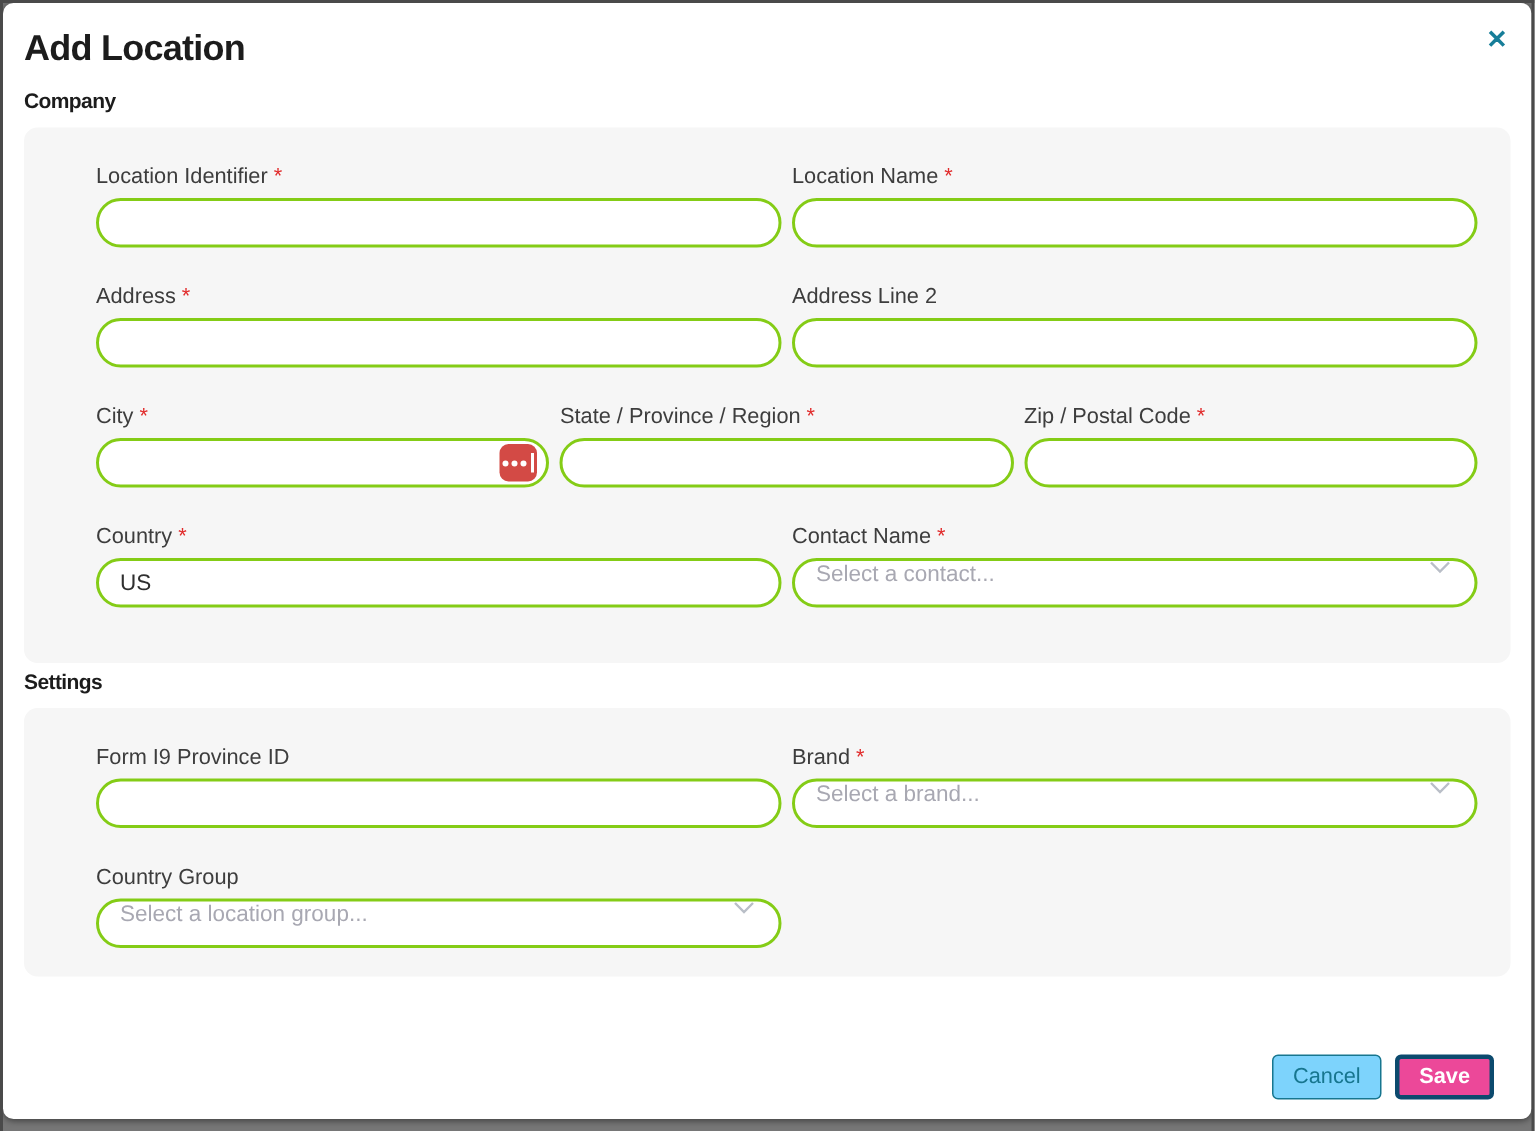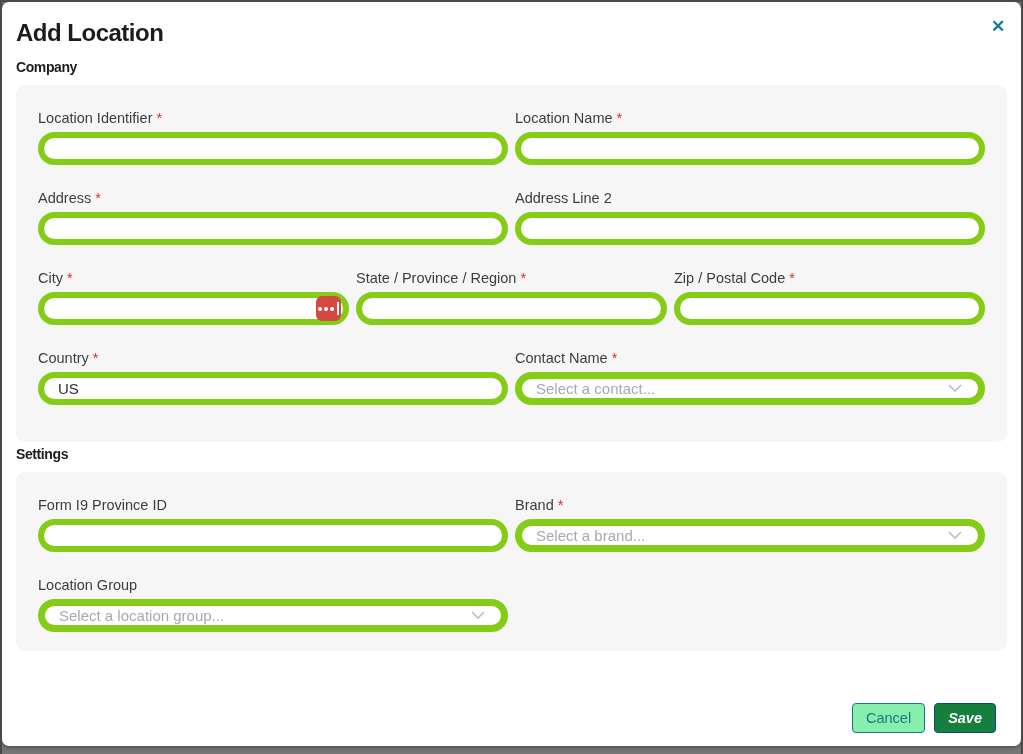--- a/index.html
+++ b/index.html
@@ -51,36 +51,36 @@
     color:#1c1c1c;
   }
   .section-heading.settings { margin-top:4px; }
   .card {
     margin:0 14px;
     background:#f6f6f6;
     border-radius:9px;
   }
   .card.company { padding:25px 22px 37px 22px; }
   .card.settings-card { padding:25px 22px 19px 22px; }
-  .frow { display:grid; column-gap:7px; }
+  .frow { display:grid; column-gap:7px;margin-left:26px; }
   .frow.cols-2 { grid-template-columns:1fr 1fr; }
   .frow.cols-3 { grid-template-columns:1fr 1fr 1fr; }
   .frow + .frow { margin-top:25px; }
   .field { display:flex; flex-direction:column; }
   .label-row {
     font-size:14.5px;
     color:#3d3d3d;
     margin-bottom:5px;
     line-height:17px;
   }
   .req { color:#e12b2b; margin-left:4px; }
   .text-input {
     height:33px;
     width:100%;
-    border:6px solid #84cc16;
+    border:2px solid #84cc16;
     border-radius:17px;
     background:#fff;
     padding:0 14px;
     font-family:"Liberation Sans","DejaVu Sans",sans-serif;
     font-size:15px;
     color:#2f2f2f;
     outline:none;
   }
   .input-wrap { position:relative; }
   .ext-icon {
@@ -92,25 +92,25 @@
     display:flex;
     align-items:center;
     justify-content:center;
     gap:2px;
     cursor:pointer;
   }
   .ext-icon .dot { width:4px; height:4px; border-radius:50%; background:#fff; }
   .ext-icon .bar { width:2px; height:13px; background:#fff; margin-left:1px; }
   .select {
     height:33px;
-    border:7px solid #84cc16;
+    border:2px solid #84cc16;
     border-radius:17px;
     background:#fff;
     display:flex;
-    align-items:center;
+    align-items:flex-start;
     padding:0 14px;
     cursor:pointer;
   }
   .select .placeholder {
     flex:1;
     font-size:15px;
     color:#a8a8b2;
   }
   .select .chev { flex:none; margin-right:2px; }
   .footer {
@@ -121,30 +121,29 @@
   }
   .btn {
     height:30px;
     padding:0 13px;
     border-radius:4px;
     font-family:"Liberation Sans","DejaVu Sans",sans-serif;
     font-size:14.5px;
     cursor:pointer;
   }
   .btn-cancel {
-    background:#86efac;
+    background:#7dd3fc;
     border:1px solid #17768f;
     color:#17768f;
   }
   .btn-save {
-    background:#15803d;
-    border:1px solid #0c4a6e;
+    background:#ec4899;
+    border:3px solid #0c4a6e;
     color:#ffffff;
     font-weight:bold;
-    font-style:italic;
   }
 </style>
 </head>
 <body>
 
 <div class="frame">
   <div class="modal">
 
     <button class="close-btn">✕</button>
 
@@ -255,21 +254,21 @@
             <svg class="chev" width="14" height="9" viewBox="0 0 14 9">
               <polyline points="1,1 7,7 13,1" fill="none" stroke="#b9bec7" stroke-width="1.6"></polyline>
             </svg>
           </div>
         </div>
       </div>
 
       <div class="frow cols-2">
         <div class="field">
           <div class="label-row">
-            <span>Location Group</span>
+            <span>Country Group</span>
           </div>
           <div class="select">
             <span class="placeholder">Select a location group...</span>
             <svg class="chev" width="14" height="9" viewBox="0 0 14 9">
               <polyline points="1,1 7,7 13,1" fill="none" stroke="#b9bec7" stroke-width="1.6"></polyline>
             </svg>
           </div>
         </div>
         <div></div>
       </div>

